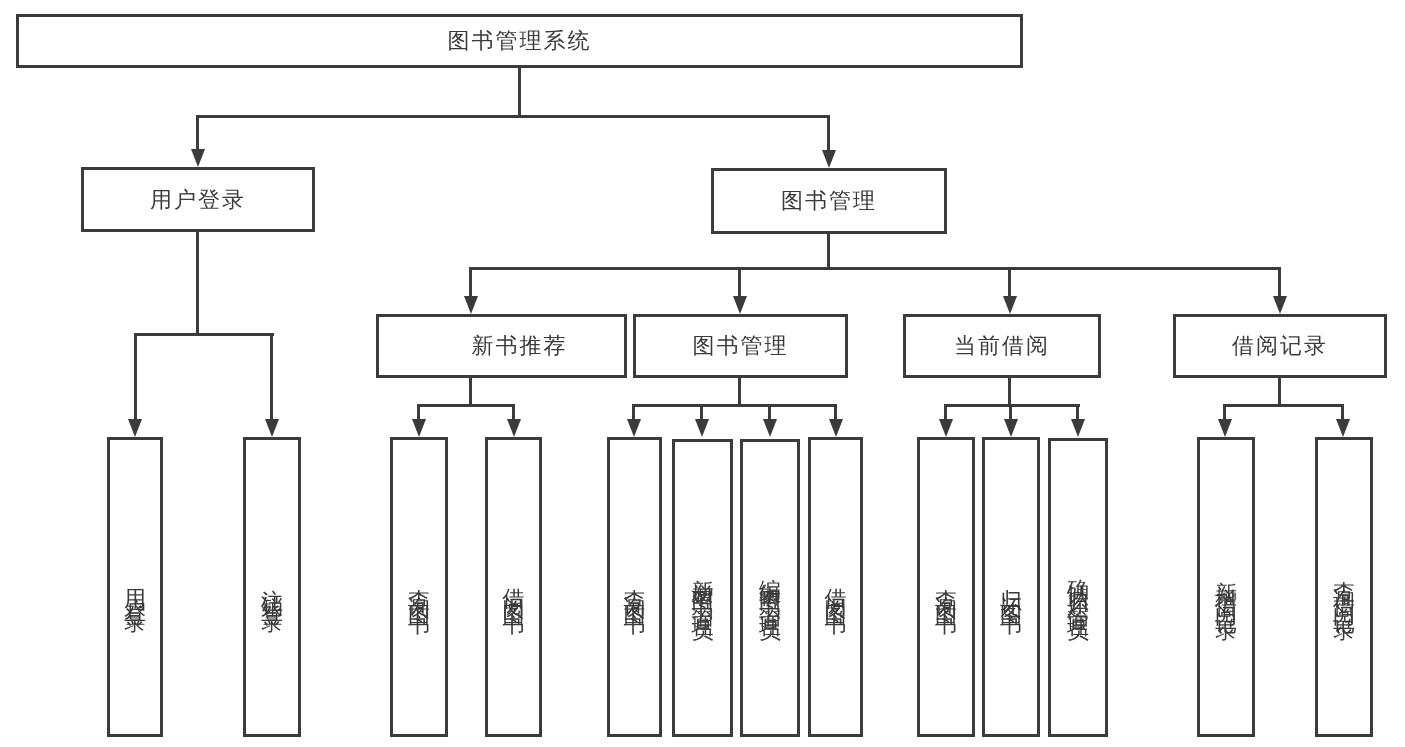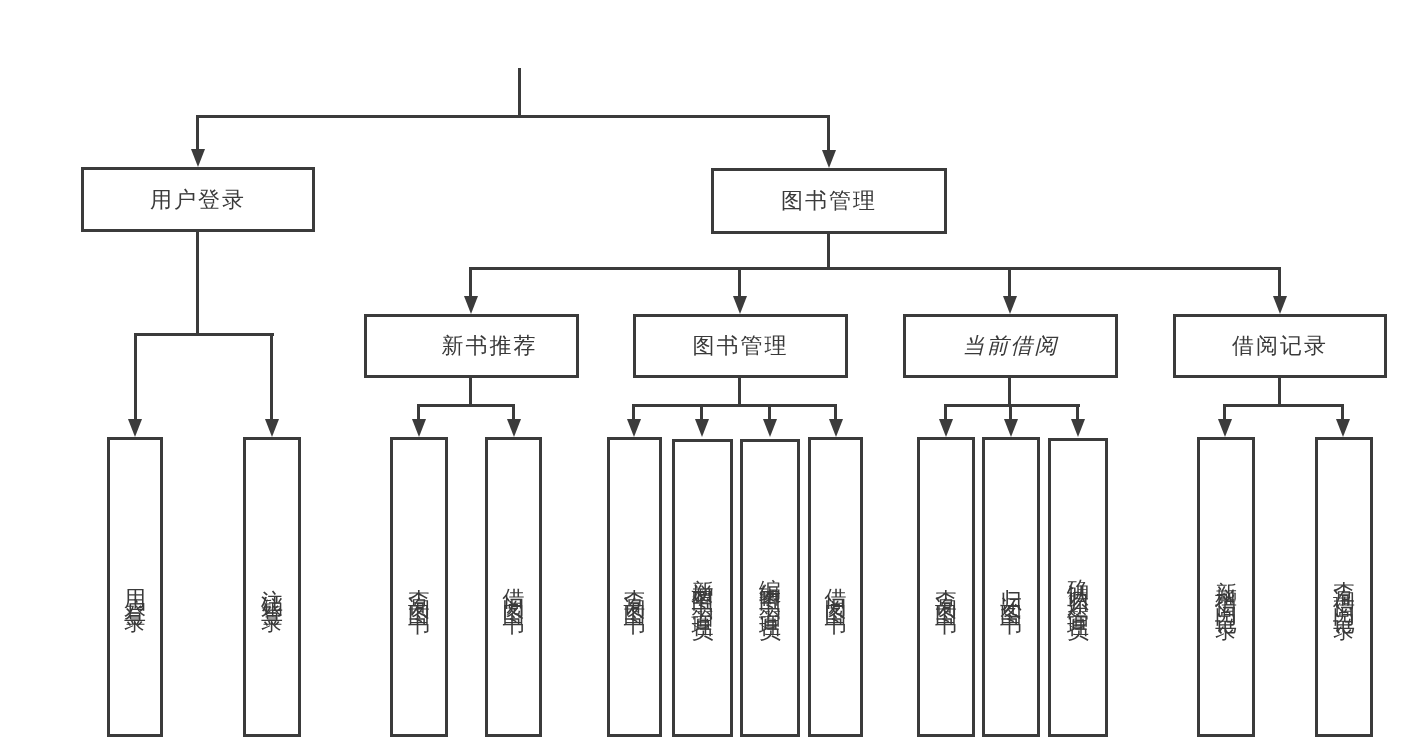--- a/index.html
+++ b/index.html
@@ -29,38 +29,41 @@
   .watermark{
     position:absolute;left:1186px;top:714px;z-index:5;
     font-size:20px;color:#9e9e9e;opacity:0.9;white-space:nowrap;
   }
 </style>
 </head>
 <body>
 
 <div id="canvas">
 
+  <div class="box hnode" style="left:16px;top:14px;width:1007px;height:54px;">
+    <span>图书管理系统</span>
+  </div>
 
   <div class="box hnode" style="left:81px;top:167px;width:234px;height:65px;">
     <span>用户登录</span>
   </div>
 
   <div class="box hnode" style="left:711px;top:168px;width:236px;height:66px;text-align:center;">
     <span>图书管理</span>
   </div>
 
-  <div class="box hnode" style="left:364px;top:314px;width:215px;height:64px;padding-left:36px;">
+  <div class="box hnode" style="left:376px;top:314px;width:251px;height:64px;padding-left:36px;">
     <span>新书推荐</span>
   </div>
 
   <div class="box hnode" style="left:633px;top:314px;width:215px;height:64px;">
     <span>图书管理</span>
   </div>
 
-  <div class="box hnode" style="left:903px;top:314px;width:215px;height:64px;font-style:italic;">
+  <div class="box hnode" style="left:903px;top:314px;width:198px;height:64px;">
     <span>当前借阅</span>
   </div>
 
   <div class="box hnode" style="left:1173px;top:314px;width:214px;height:64px;">
     <span>借阅记录</span>
   </div>
 
   <div class="box leaf" style="left:107px;top:437px;width:56px;height:300px;">
     <span class="vtext">用户登录</span>
   </div>

